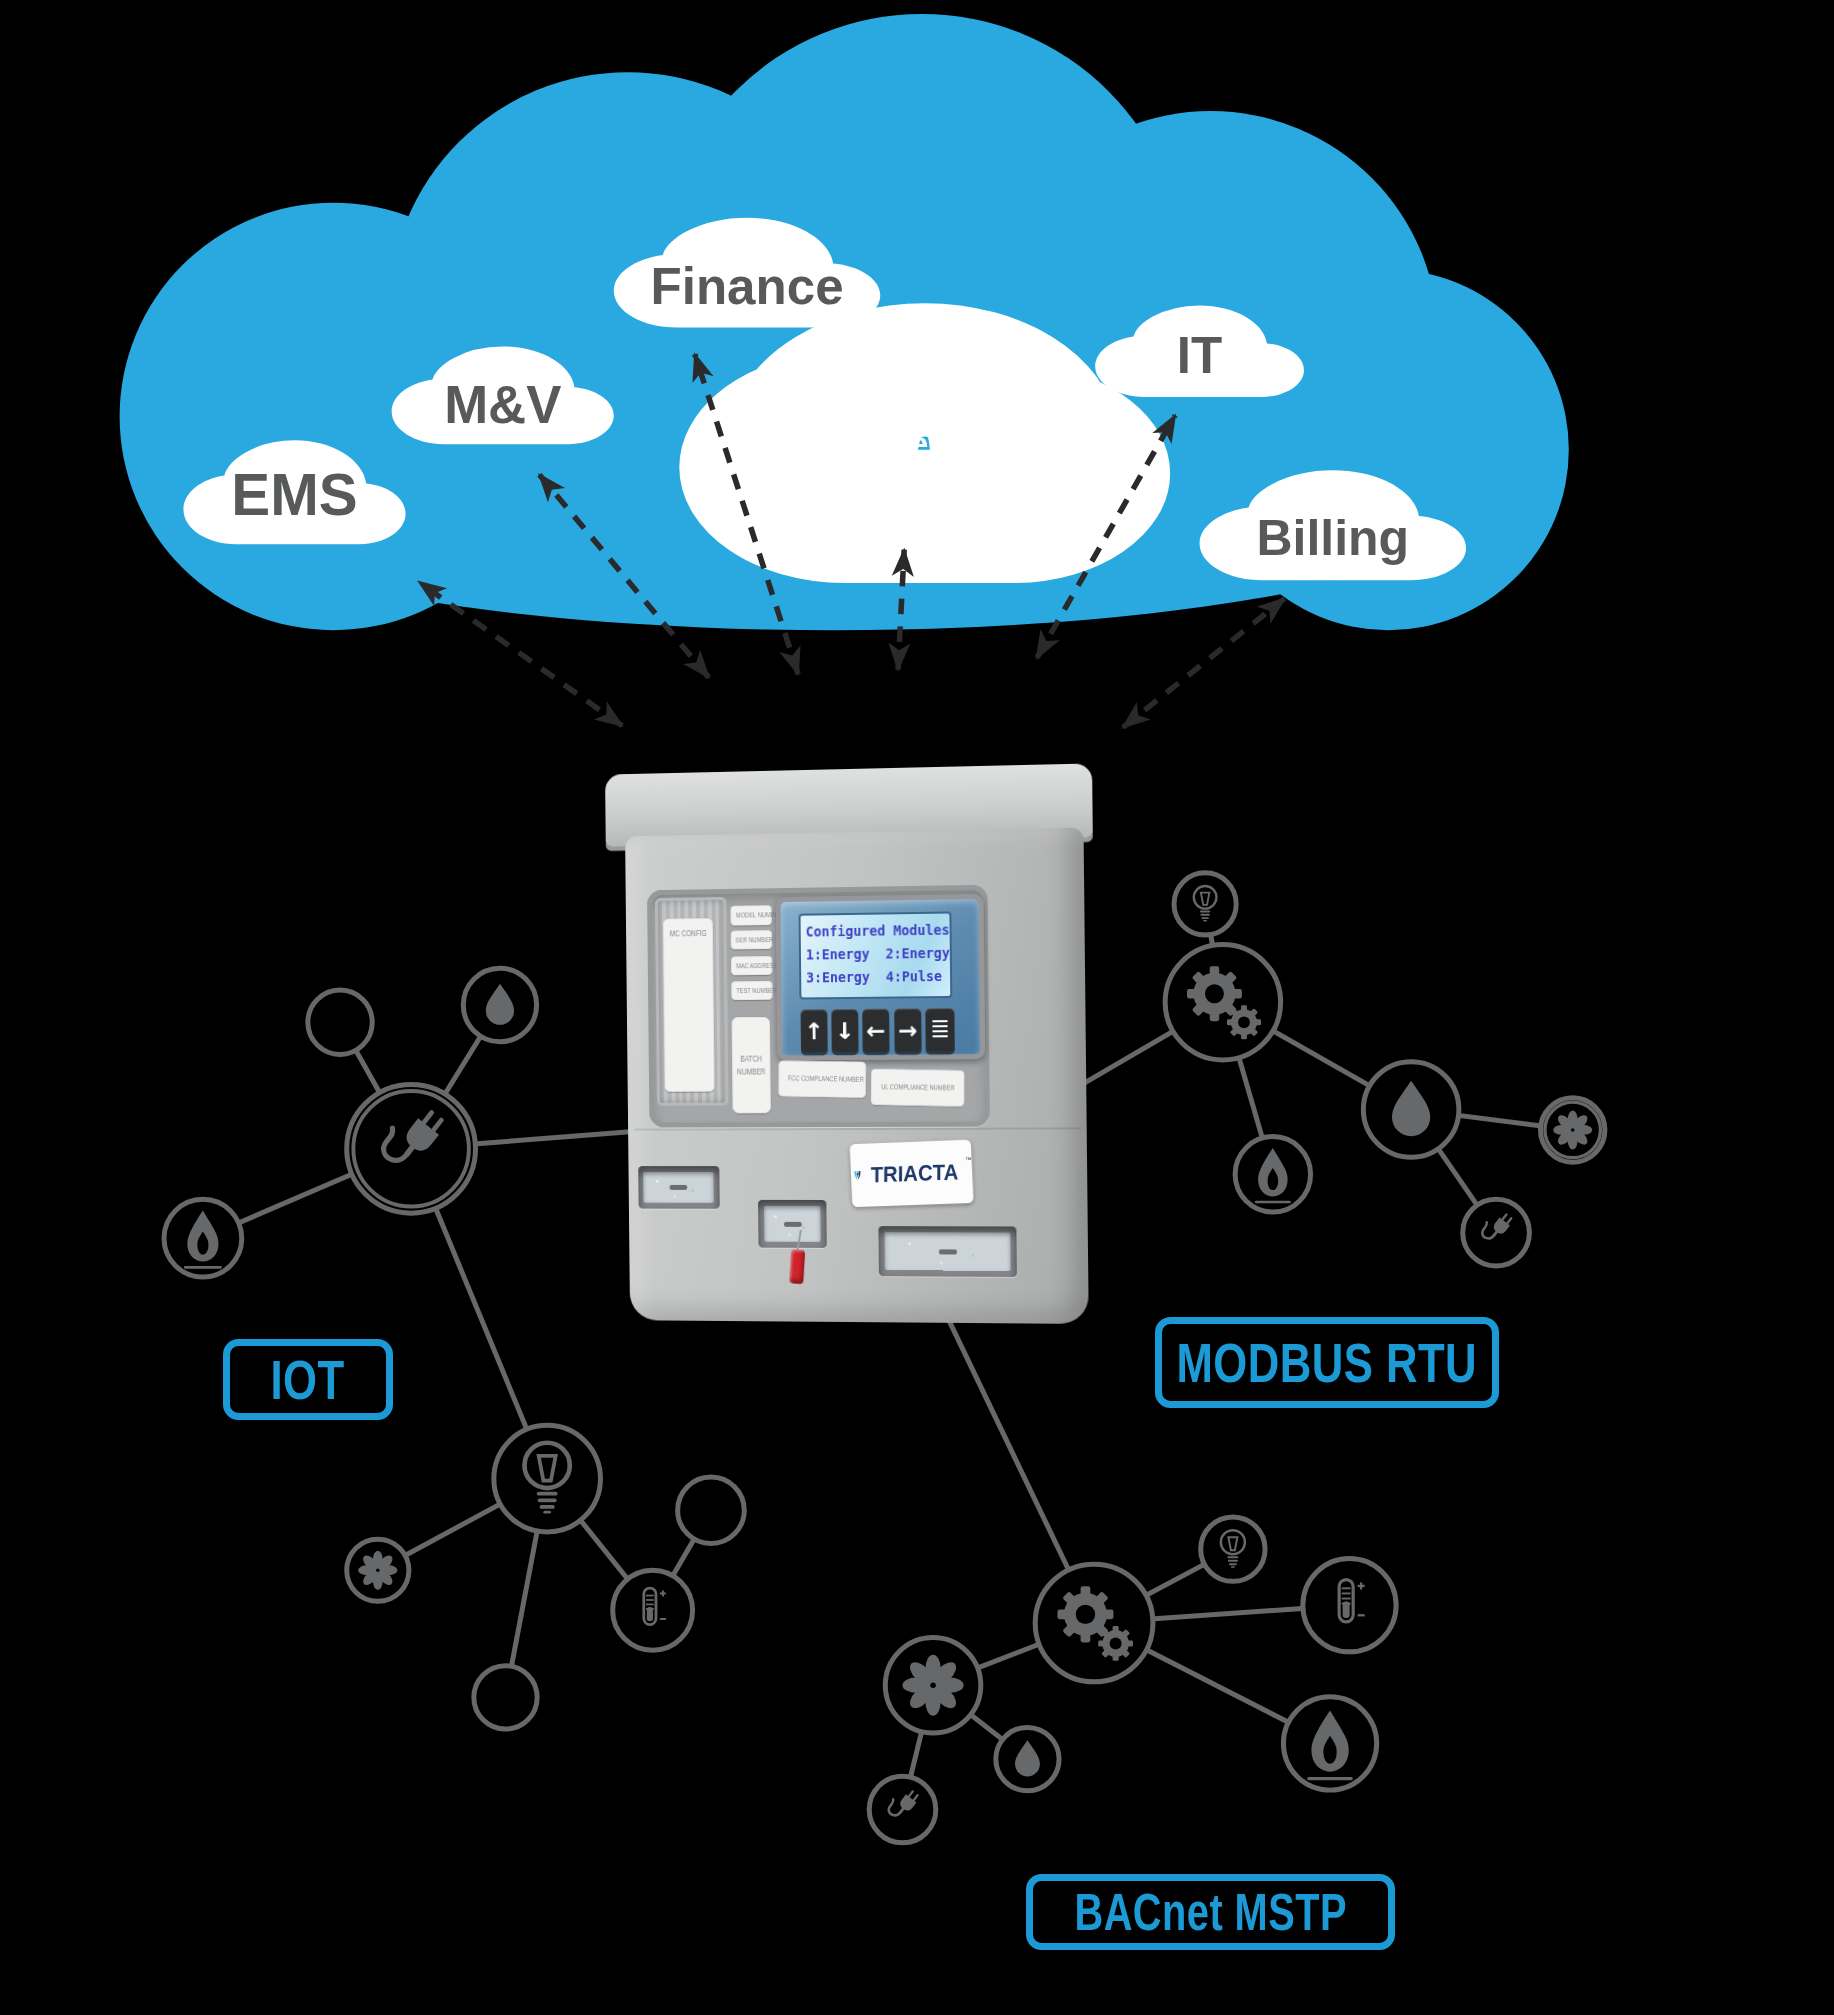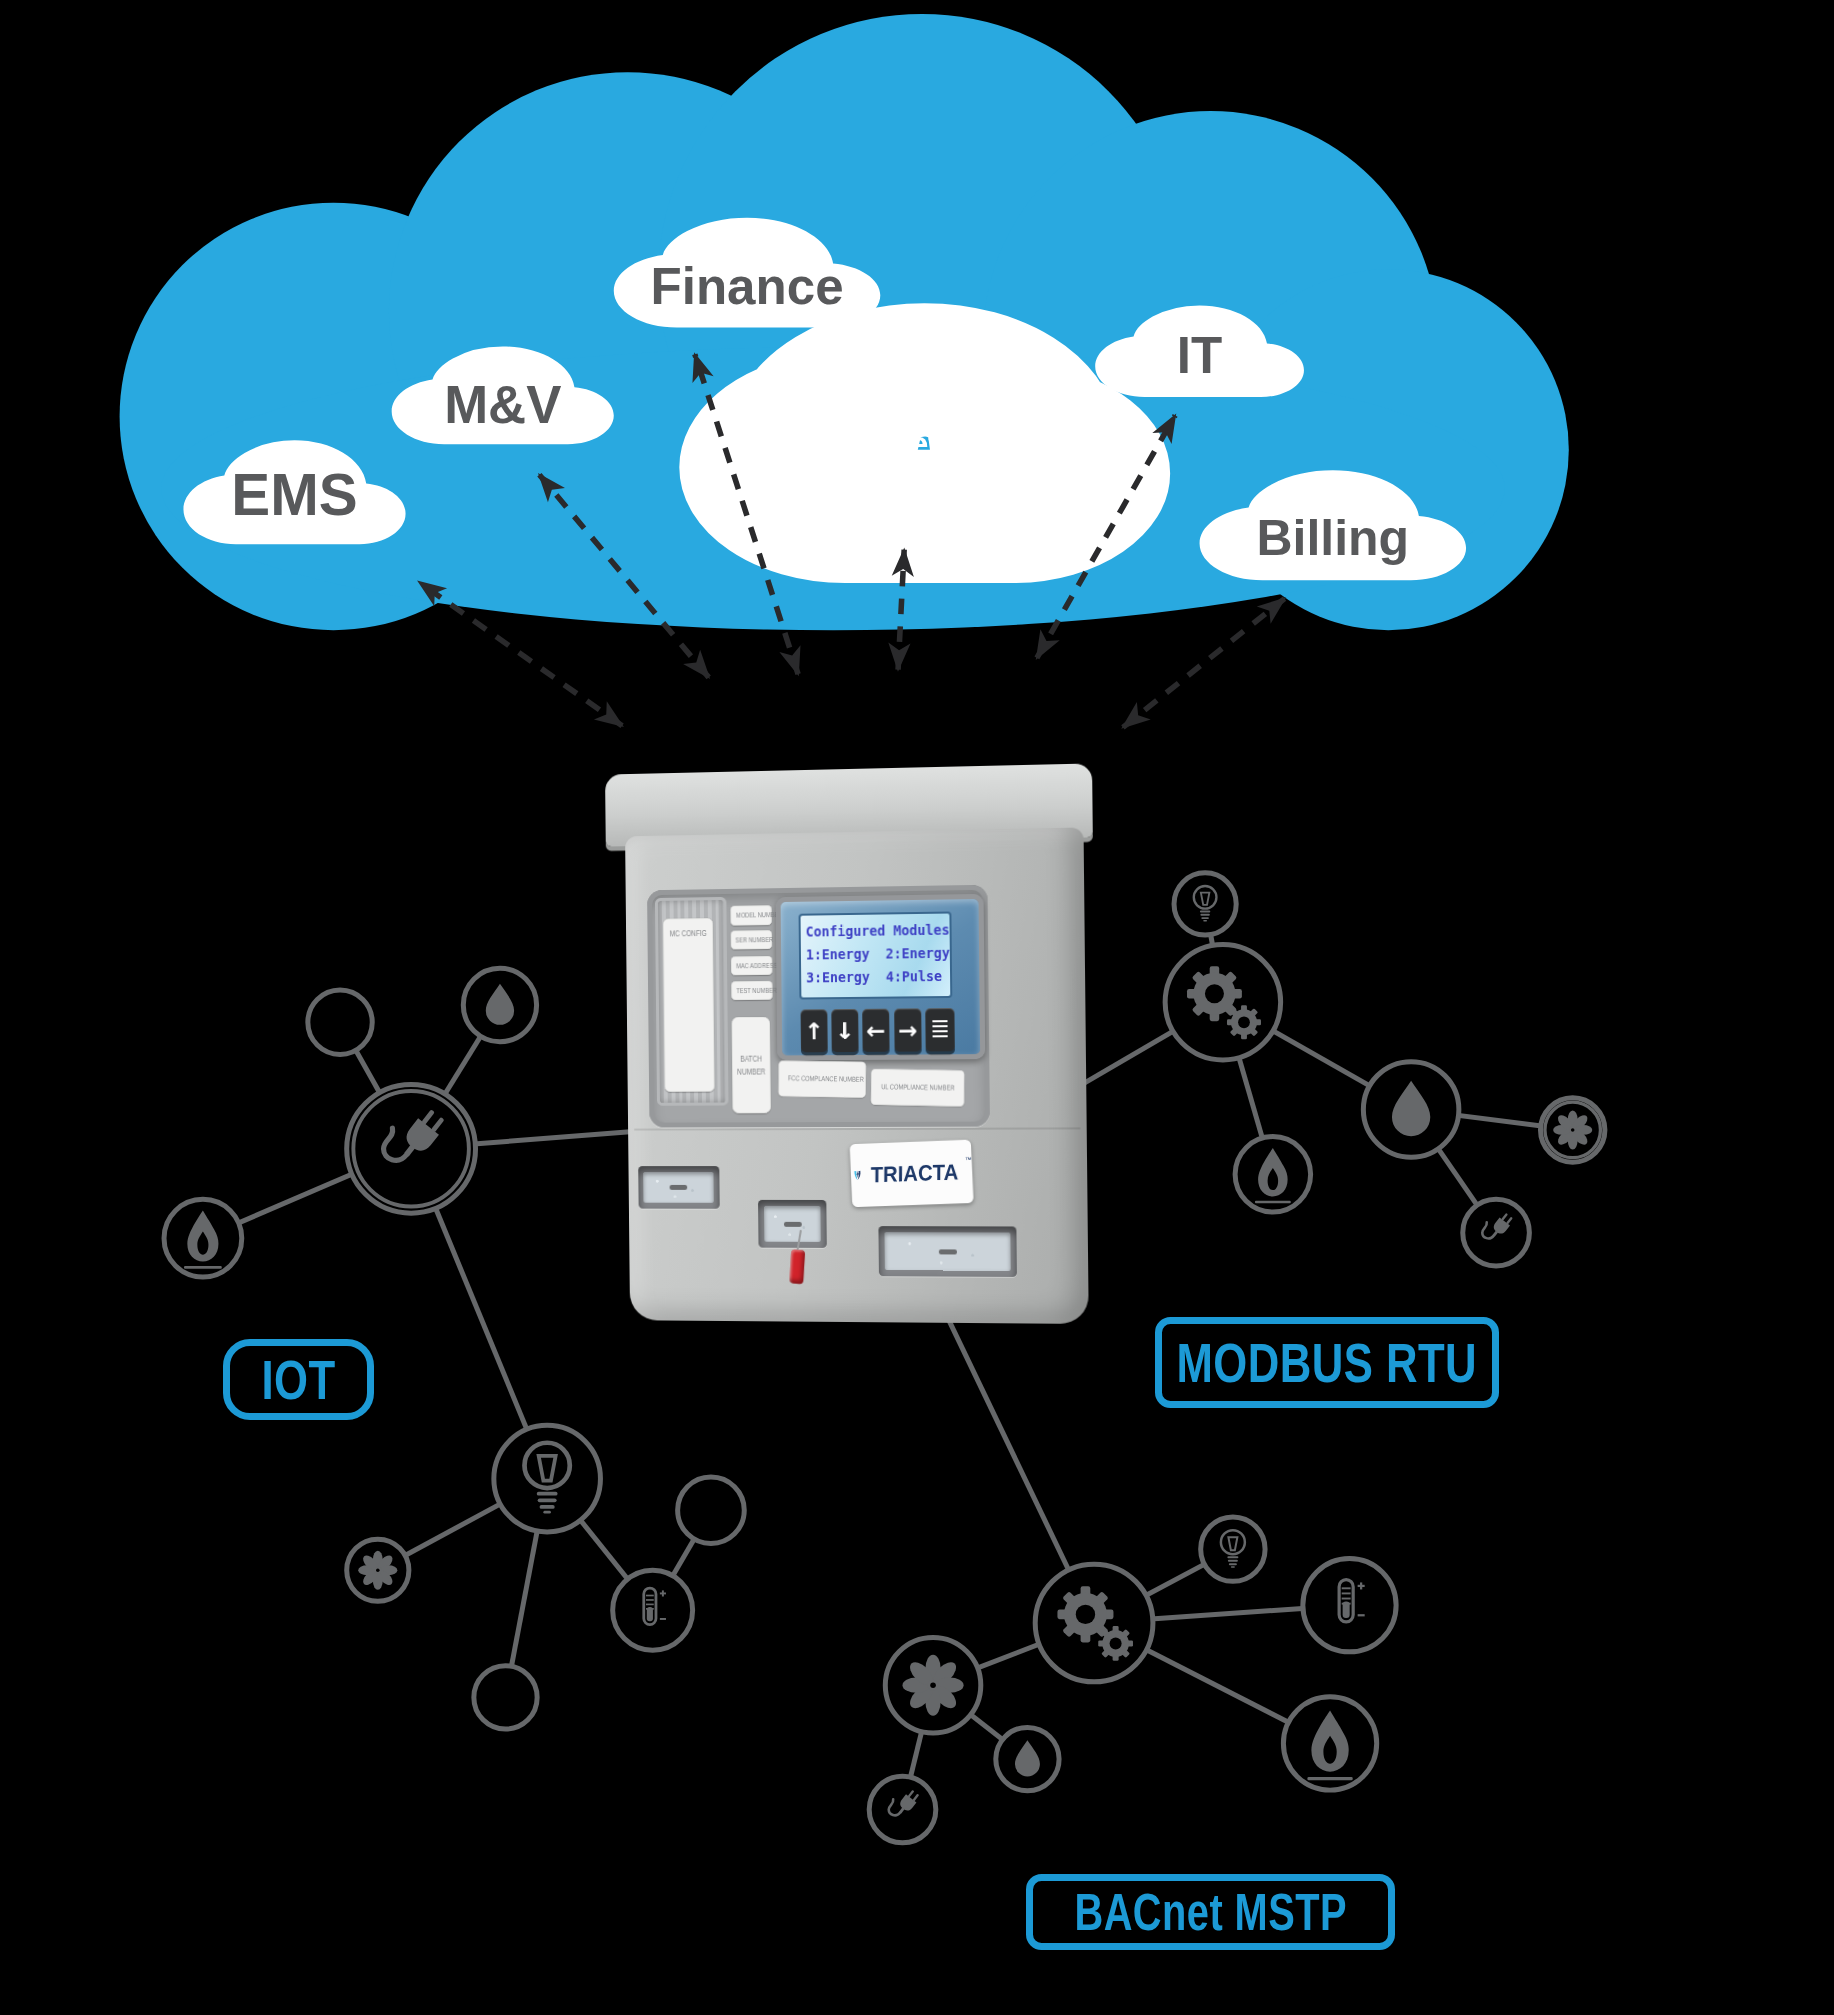--- a/index.html
+++ b/index.html
@@ -9,21 +9,21 @@
 
   
   .cloudtxt{font-family:"Liberation Sans",sans-serif;font-weight:bold;fill:#58595b;}
   .cloudtxt.white{fill:#ffffff;}
 
   
   .proto{position:absolute;display:flex;align-items:center;justify-content:center;
          border:7.2px solid #1c9ad6;border-radius:15.5px;color:#1c9ad6;
          font-weight:800;box-sizing:border-box;background:transparent;}
   .proto .ptxt{display:inline-block;transform:scaleX(.78);letter-spacing:0.6px;white-space:nowrap;}
-  #label-iot{left:223px;top:1339px;width:151px;height:81px;font-size:56px;border-radius:27px;}
+  #label-iot{left:223px;top:1339px;width:170px;height:81px;font-size:56px;}
   #label-modbus{left:1155px;top:1317px;width:344px;height:91px;font-size:56px;}
   #label-bacnet{left:1026px;top:1874px;width:369px;height:76px;font-size:51px;}
 
   
   #device{position:absolute;left:602px;top:766px;width:494px;height:558px;
           transform:perspective(1555px) rotateY(-5deg) rotate(-0.6deg);transform-origin:50% 40%;}
   #device *{box-sizing:border-box;}
   .dev-roof{position:absolute;left:1.1px;top:2.8px;width:489px;height:73px;
       background:linear-gradient(180deg,#dfe1e0 0%,#cdcfce 55%,#b7b9b8 100%);
       border-radius:16.7px 16.7px 5.6px 5.6px;box-shadow:0 4.4px 0 #9b9d9c, 0 7.8px 10px rgba(0,0,0,.5);}

